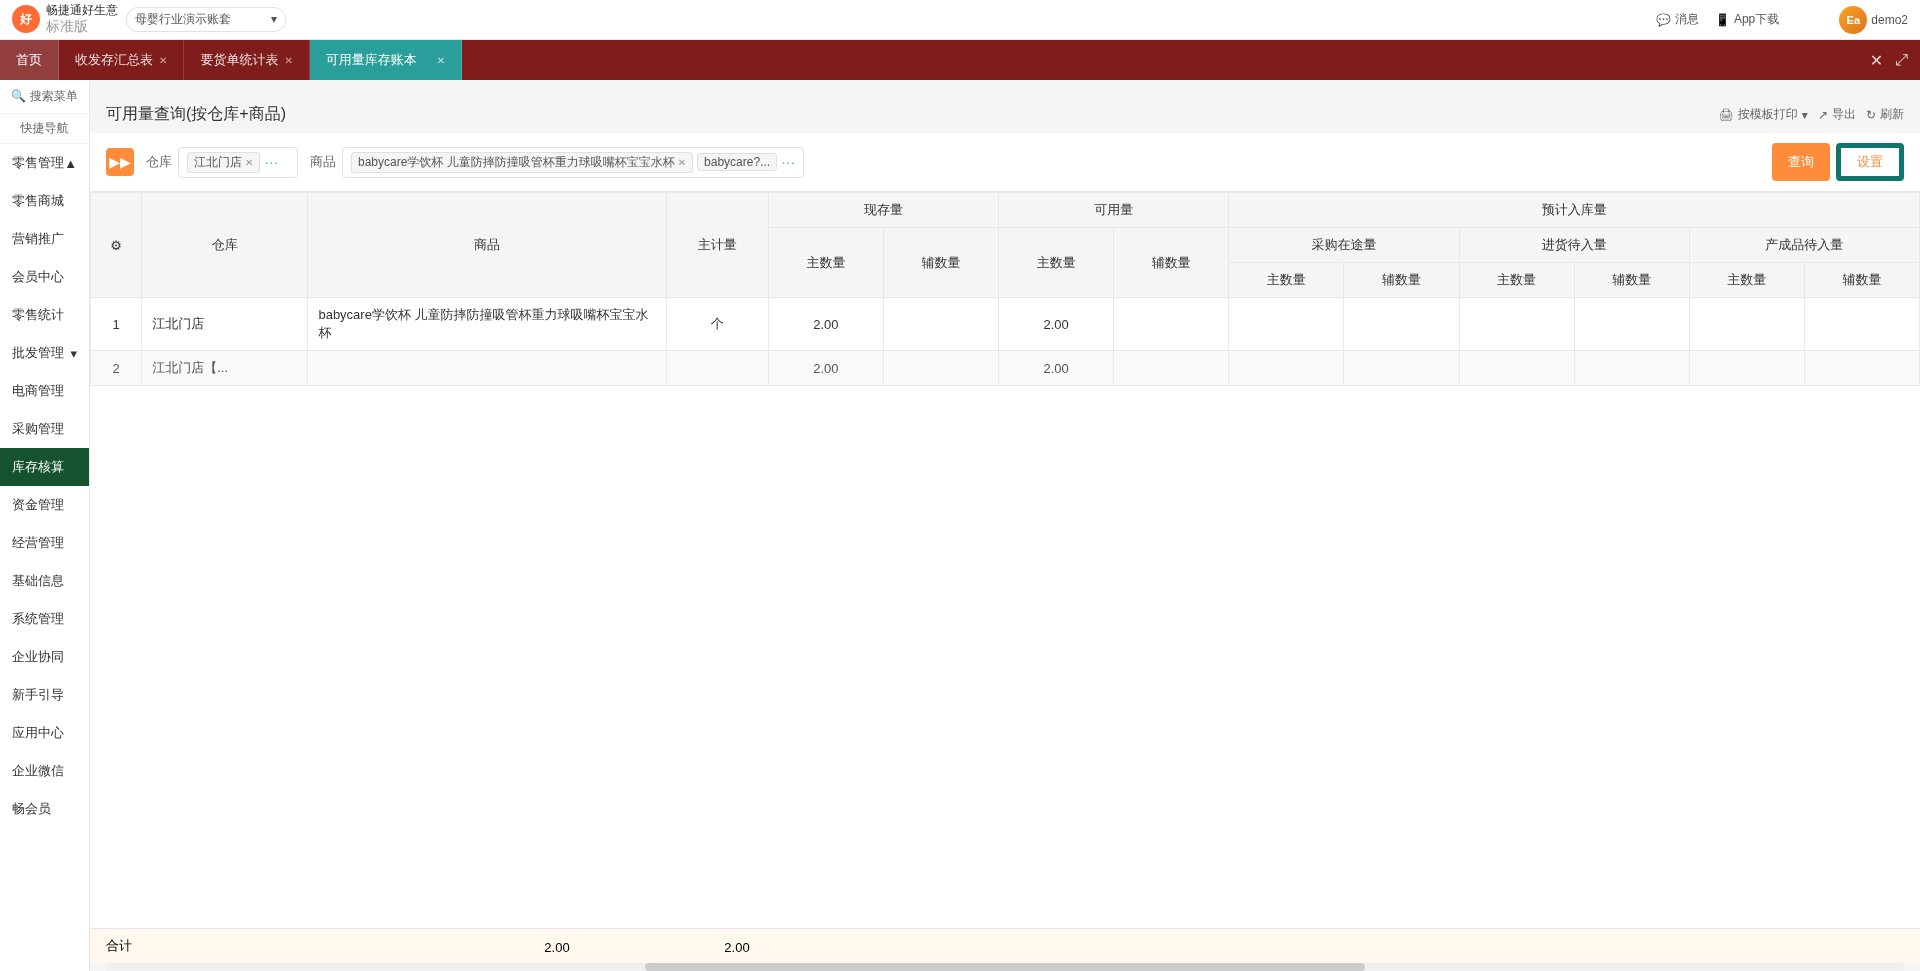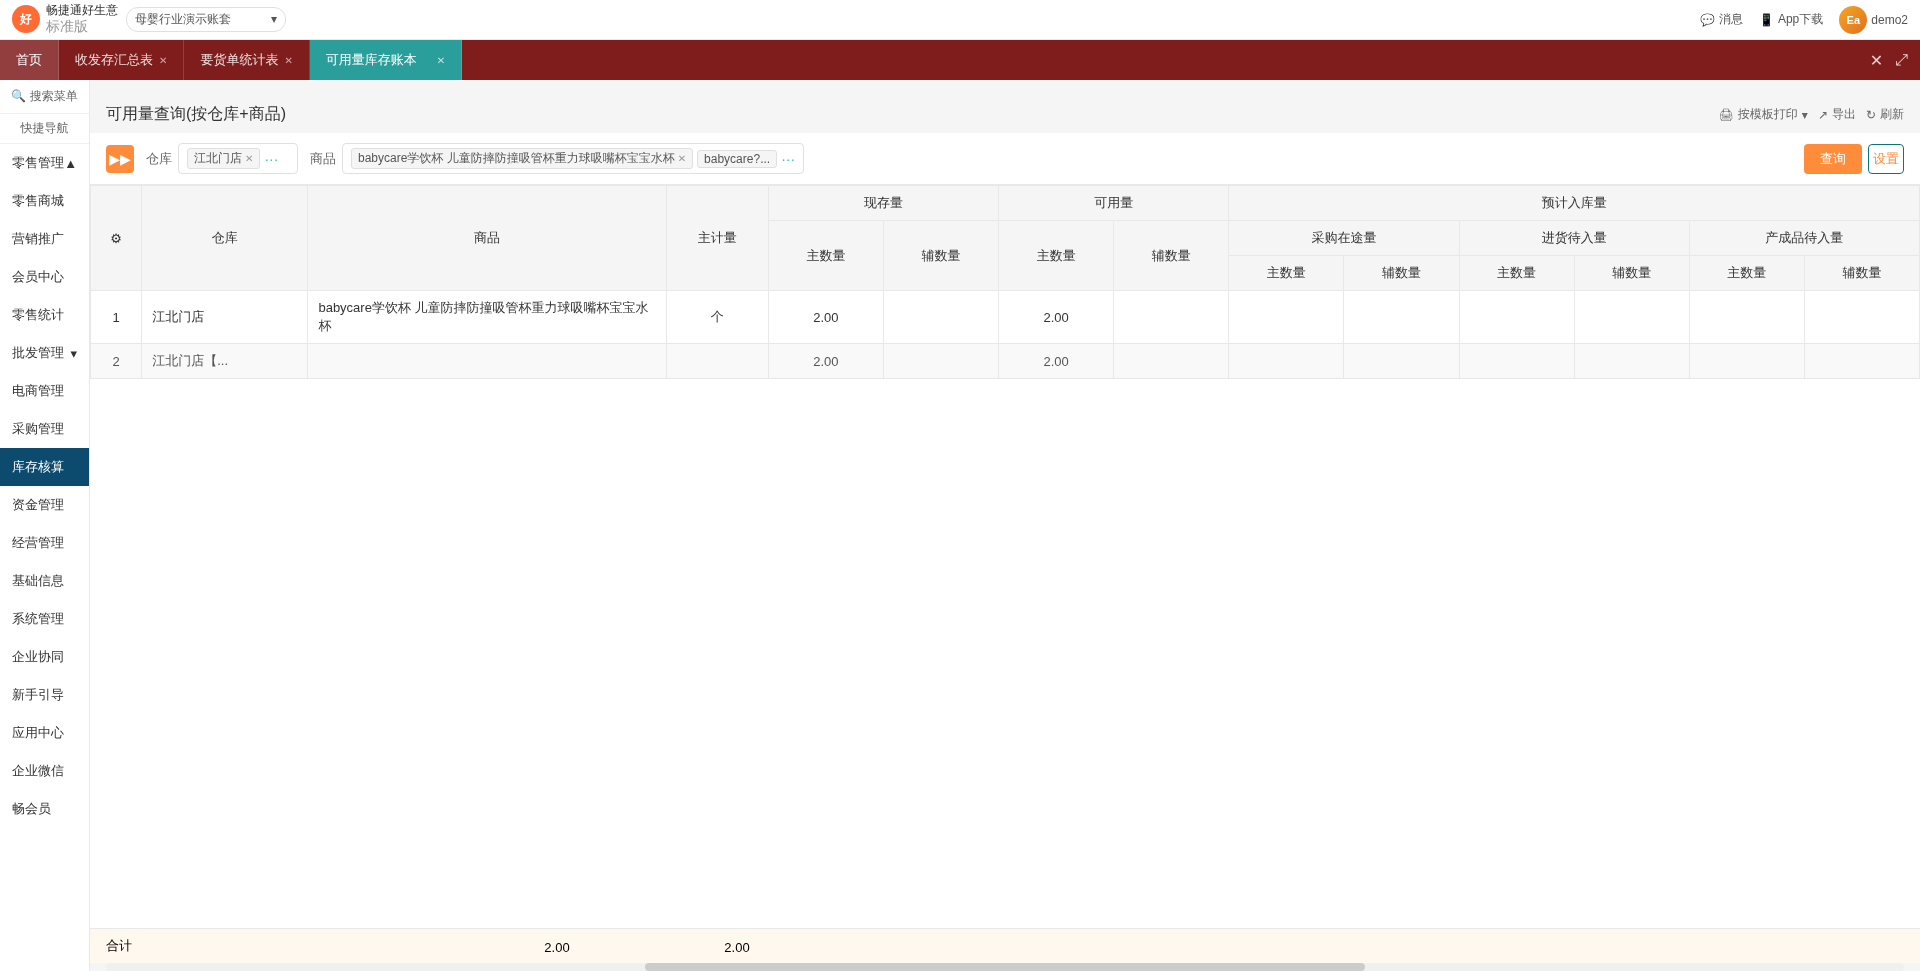--- a/index.html
+++ b/index.html
@@ -78,20 +78,21 @@
       width: 28px;
       height: 28px;
       border-radius: 50%;
       background: linear-gradient(135deg, #f5a623, #e07020);
       display: flex;
       align-items: center;
       justify-content: center;
       color: #fff;
       font-size: 11px;
       font-weight: bold;
+      margin-left: 44px;
     }
 
     
     .nav-tabs {
       height: 40px;
       background: #7f1d1d;
       display: flex;
       align-items: stretch;
       padding-left: 0;
       flex-shrink: 0;
@@ -172,21 +173,21 @@
     .sidebar-item {
       display: flex;
       align-items: center;
       justify-content: space-between;
       padding: 10px 12px;
       cursor: pointer;
       color: #333;
       font-size: 13px;
     }
     .sidebar-item.active {
-      background: #0c4a6e;
+      background: #14532d;
       color: #fff;
     }
     .sidebar-item.has-arrow {
       display: flex;
       align-items: center;
       justify-content: space-between;
     }
 
     
     .content-area {
@@ -303,23 +304,23 @@
       color: #fff;
       border: none;
       border-radius: 4px;
       padding: 5px 16px;
       cursor: pointer;
       font-size: 13px;
     }
     .btn-setting {
       background: #fff;
       color: #ff8c3a;
-      border: 1px solid #0f766e;
+      border: 5px solid #0f766e;
       border-radius: 4px;
-      padding: 5px 4px;
+      padding: 5px 16px;
       cursor: pointer;
       font-size: 13px;
     }
 
     
     .table-container {
       flex: 1;
       overflow: auto;
       background: #fff;
       margin: 0;

